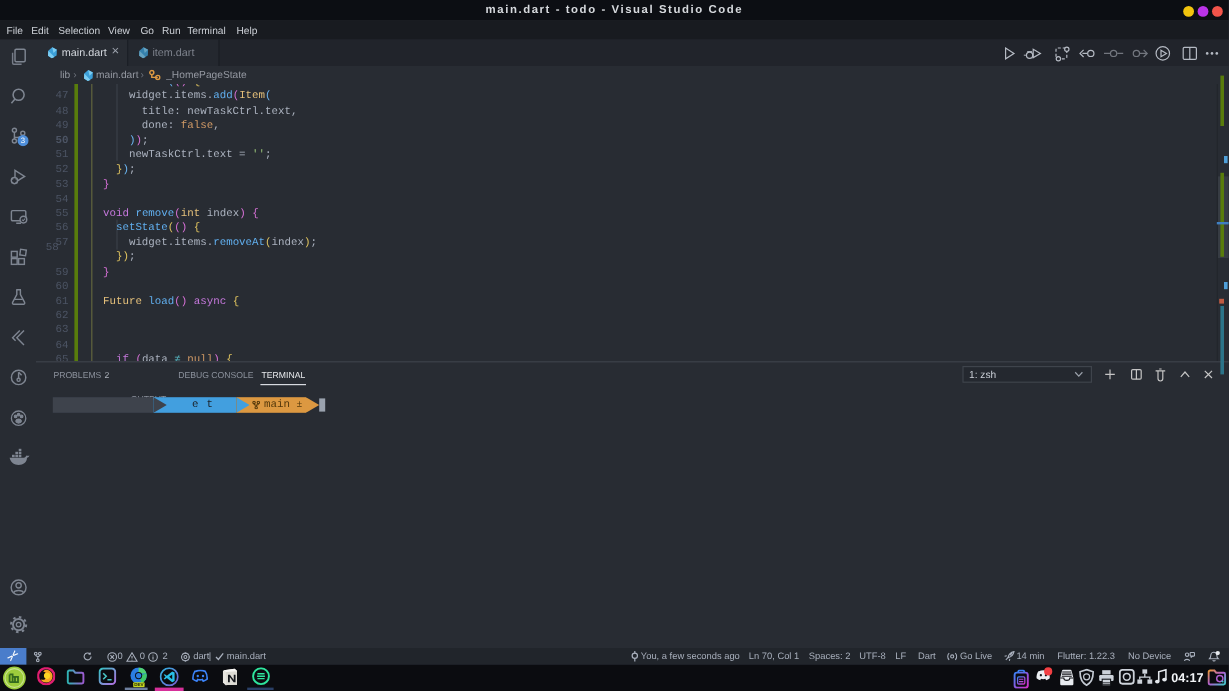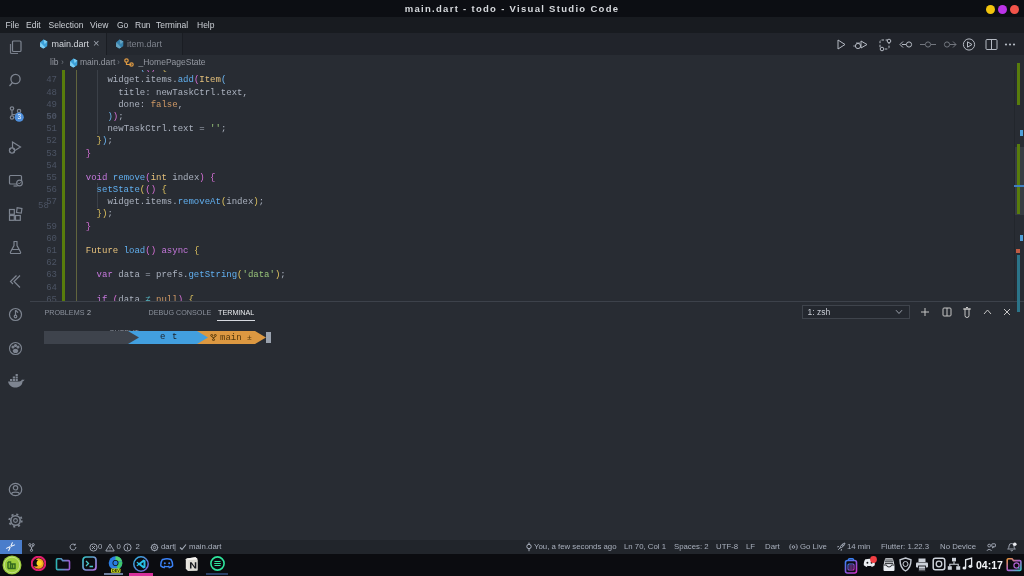--- a/index.html
+++ b/index.html
@@ -141,21 +141,20 @@
       <div class="lnum" style="top:130px;text-align:center;">58</div>
       <div class="codeline" style="top:138.43px;">    <span class="bY">}</span><span class="bY">)</span><span class="g">;</span></div>
       <div class="lnum" style="top:150.61px;">59</div>
       <div class="codeline" style="top:150.61px;">  <span class="bP">}</span></div>
       <div class="lnum" style="top:162.79px;">60</div>
       <div class="codeline" style="top:162.79px;"></div>
       <div class="lnum" style="top:174.97px;">61</div>
       <div class="codeline" style="top:174.97px;">  <span class="cls">Future</span> <span class="fn">load</span><span class="bP">()</span> <span class="kw">async</span> <span class="bY">{</span></div>
       <div class="lnum" style="top:187.15px;">62</div>
       <div class="lnum" style="top:199.33px;">63</div>
-      <div class="codeline" style="top:199.33px;">    <span class="kw">var</span> <span class="g">data = prefs.</span><span class="fn">getString</span><span class="bY">(</span><span class="str">'data'</span><span class="bY">)</span><span class="g">;</span></div>
       <div class="lnum" style="top:211.51px;">64</div>
       <div class="codeline" style="top:211.51px;"></div>
       <div class="lnum" style="top:223.69px;">65</div>
       <div class="codeline" style="top:223.69px;">    <span class="kw">if</span> <span class="bP">(</span><span class="g">data </span><span style="color:#56b6c2;">≠ </span><span class="g"></span><span class="or">null</span><span class="bP">)</span> <span class="bY">{</span></div>
     </div>
 
   
   <div class="abs" style="left:1014px;top:70px;width:1px;height:231px;background:#22262c;"></div>
   <div class="abs" style="left:1015px;top:147px;width:9px;height:68px;background:rgba(200,210,220,0.10);"></div>
   <div class="abs" style="left:1017px;top:63px;width:3px;height:42px;background:#587c0c;"></div>

